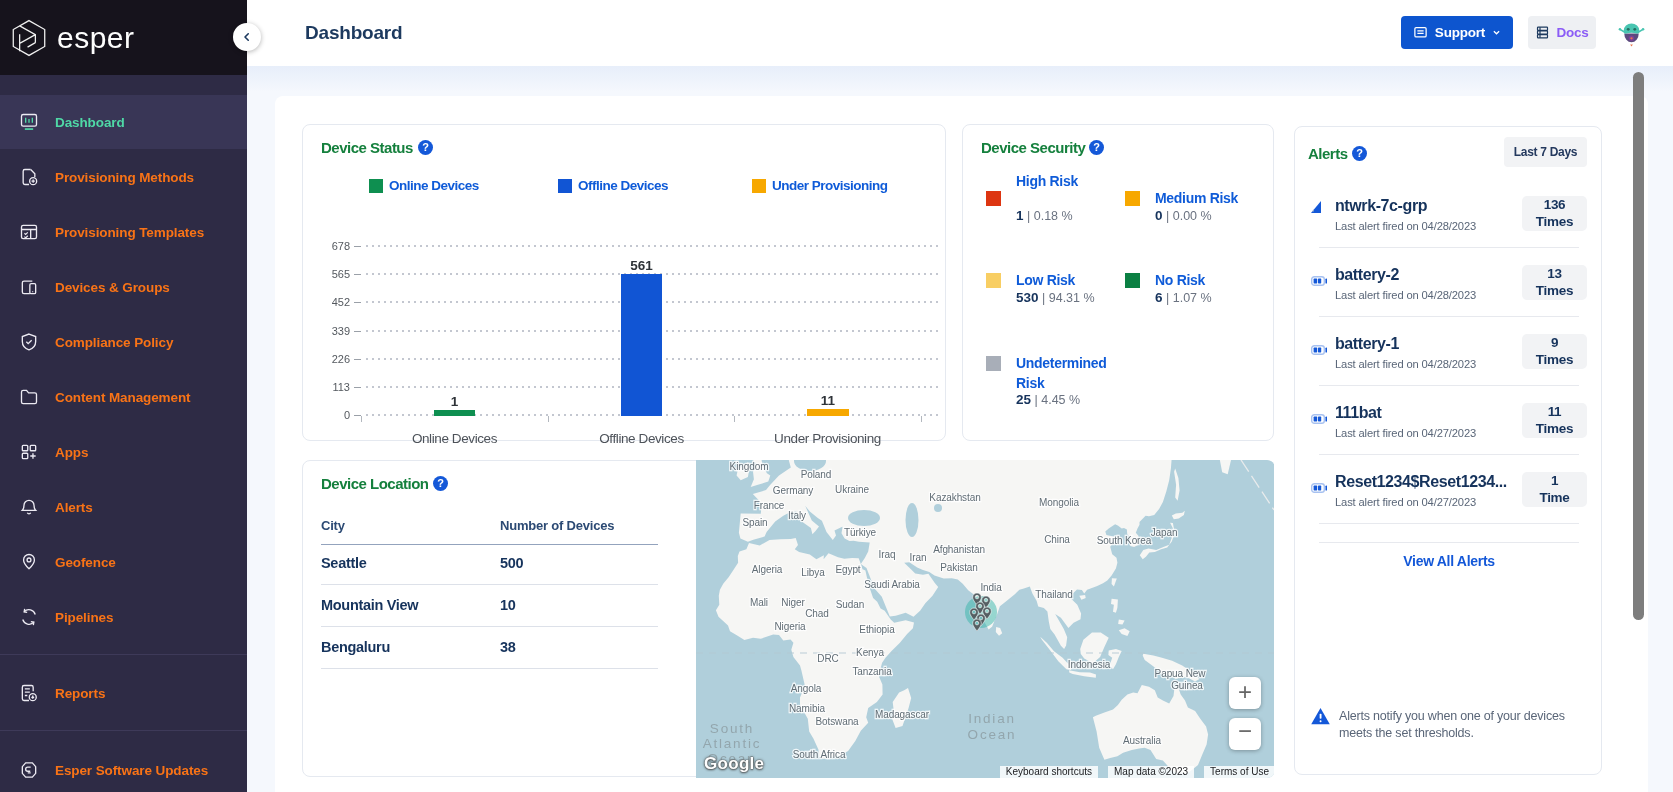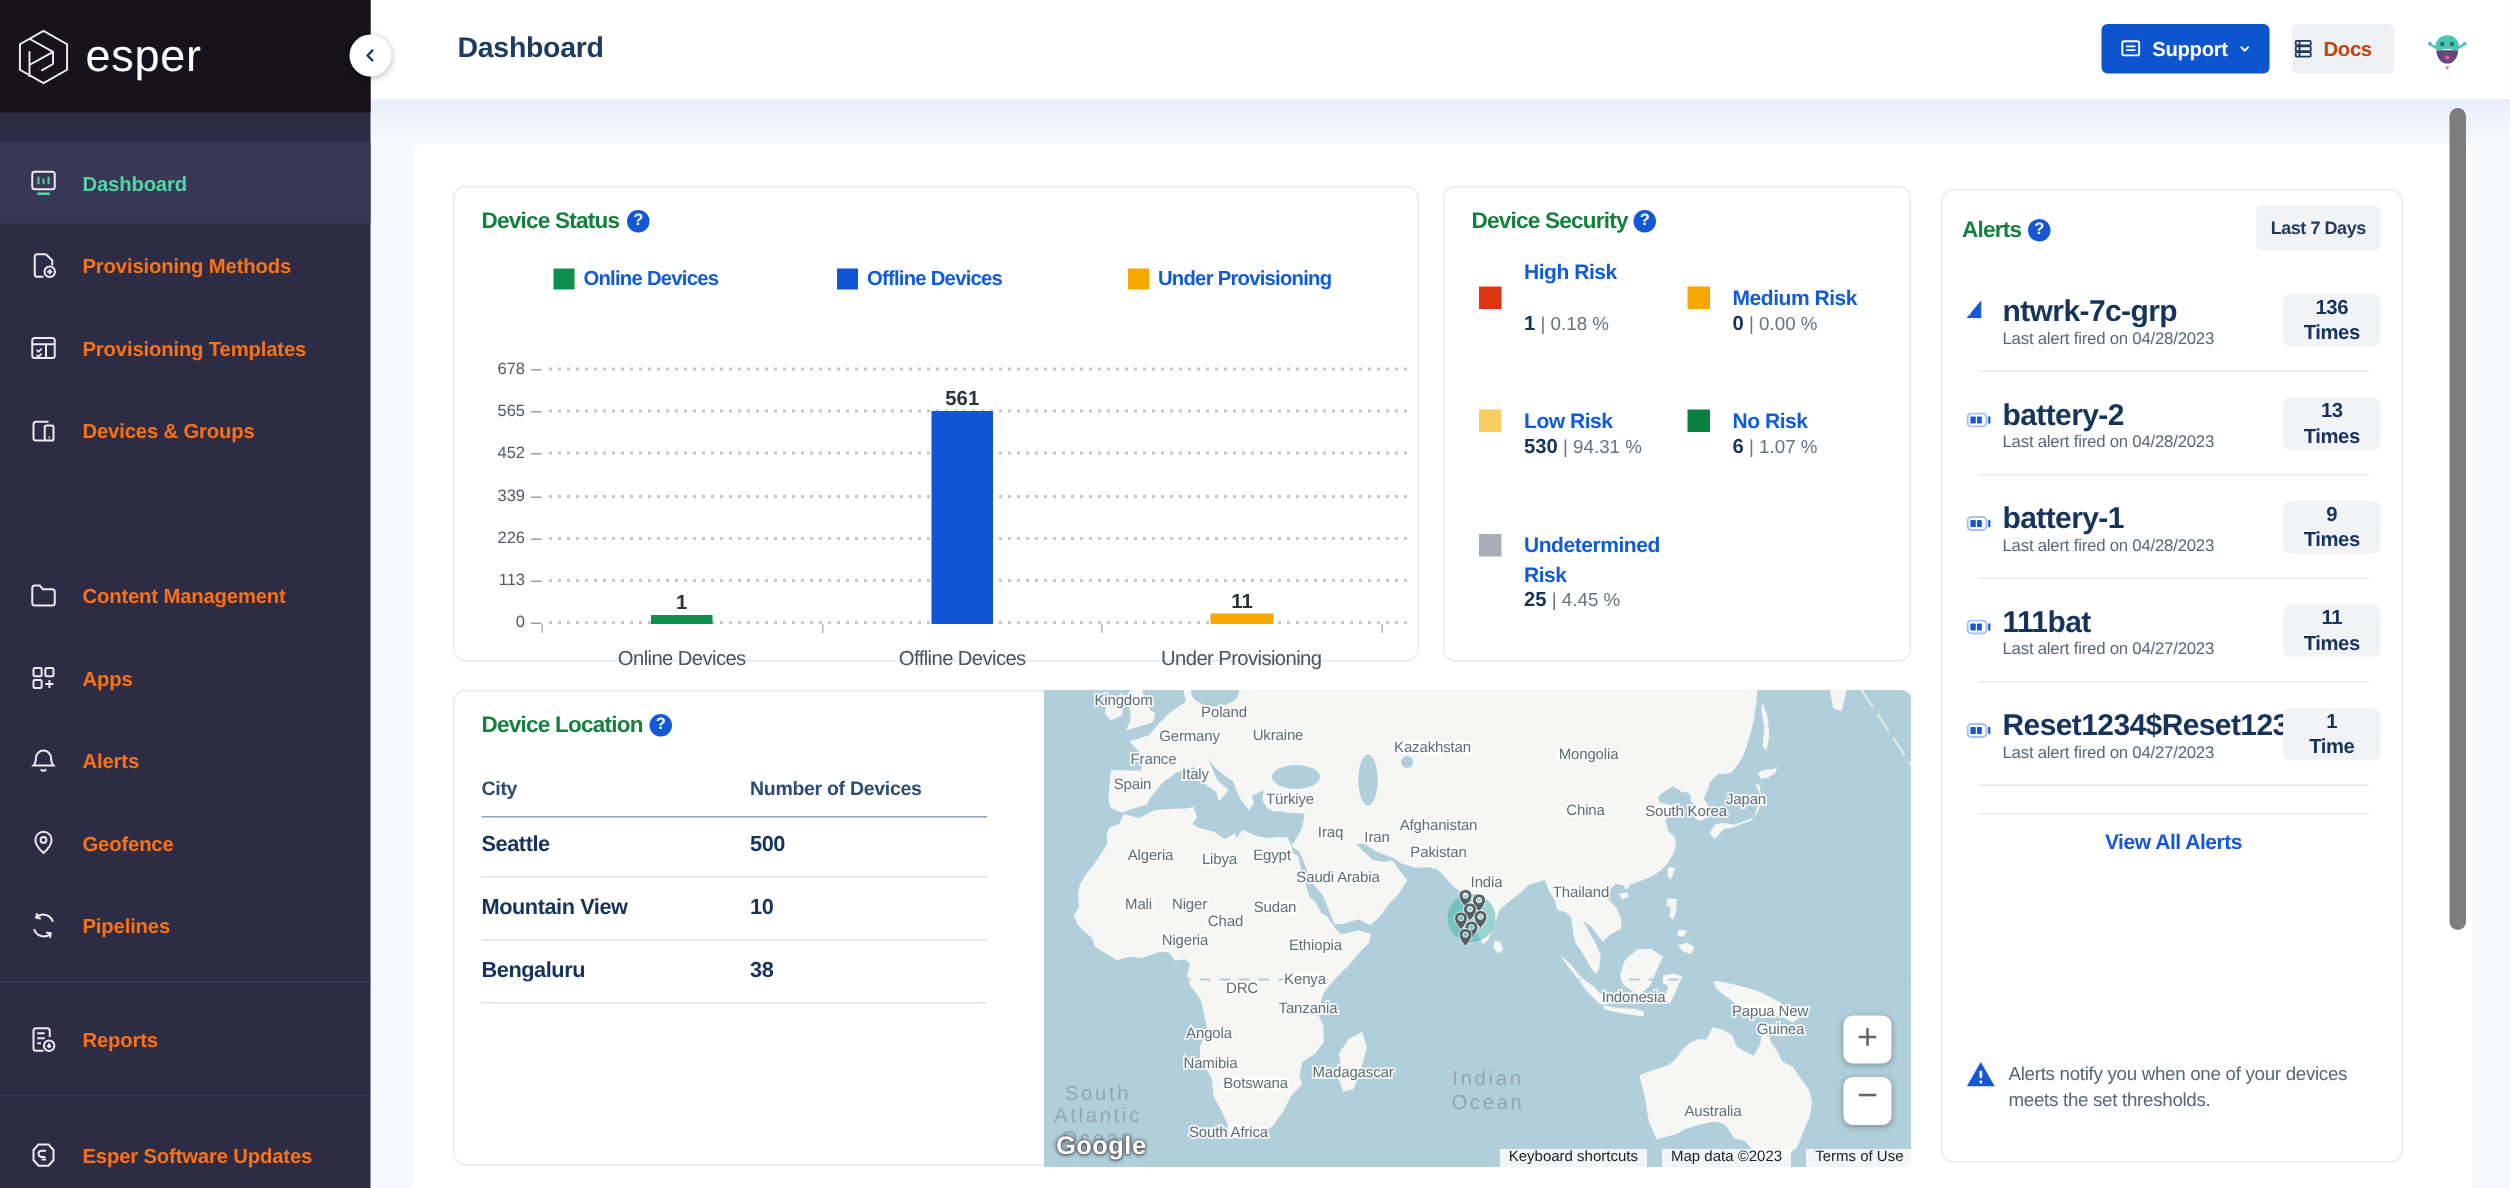--- a/index.html
+++ b/index.html
@@ -10,21 +10,21 @@
 .mitem{position:absolute;left:0;width:247px;height:54px;display:flex;align-items:center;color:#f97316;font-size:13.5px;font-weight:700;letter-spacing:-0.1px}
 .mitem svg{margin-left:19px;flex:0 0 20px}
 .mitem span{margin-left:16px}
 .mactive{background:#393656;color:#4fd8a6}
 .sdiv{position:absolute;left:0;width:247px;height:1px;background:#3e3a59}
 
 #hdr{position:absolute;left:247px;top:0;width:1426px;height:66px;background:#fff}
 #hdr h1{position:absolute;left:58px;top:22px;font-size:19px;color:#1d3a5f;letter-spacing:-0.2px}
 .btn{position:absolute;top:16px;height:33px;border-radius:4px;display:flex;align-items:center;font-weight:700;font-size:13.5px;letter-spacing:-0.2px}
 #bsupport{left:1154px;width:112px;background:#0d55cf;color:#fff;justify-content:center;gap:7px}
-#bdocs{left:1281px;width:68px;background:#eef0f3;color:#c2410c;gap:6px}
+#bdocs{left:1281px;width:68px;background:#eef0f3;color:#8b5cf6;justify-content:center;gap:6px}
 #avatar{position:absolute;left:1371px;top:19px;width:27px;height:28px}
 
 #panel{position:absolute;left:275px;top:96px;width:1373px;height:696px;background:#fff;border-radius:8px 8px 0 0}
 .card{position:absolute;background:#fff;border:1px solid #e5e9f0;border-radius:8px}
 .ctitle{position:absolute;font-size:15px;font-weight:700;color:#15803d;letter-spacing:-0.5px}
 .qicon{position:absolute;width:15px;height:15px;border-radius:50%;background:#1458d8;color:#fff;font-size:11px;font-weight:700;text-align:center;line-height:15px}
 
 #c1{left:302px;top:124px;width:644px;height:317px}
 .leg{position:absolute;display:flex;align-items:center;gap:6px;font-size:13.5px;font-weight:700;color:#0f5bd8;letter-spacing:-0.5px}
 .leg i{width:14px;height:14px;display:block}
@@ -36,21 +36,21 @@
 .blab{position:absolute;font-size:13.5px;color:#2e3338;font-weight:700;text-align:center}
 .xlab{position:absolute;font-size:13.5px;color:#4d5259;text-align:center;letter-spacing:-0.4px}
 
 #c2{left:962px;top:124px;width:312px;height:317px}
 .rsq{position:absolute;width:15px;height:15px}
 .rlab{position:absolute;font-size:14px;font-weight:700;color:#0f5bd8;letter-spacing:-0.3px;line-height:20px}
 .rnum{position:absolute;font-size:12.5px;color:#6a7280}
 .rnum b{color:#16335c;font-weight:700;font-size:13.5px}
 
 #c3{left:1294px;top:126px;width:308px;height:649px}
-.aname{position:absolute;font-size:20px;font-weight:700;color:#16335c;letter-spacing:-0.4px}
+.aname{position:absolute;font-size:16px;font-weight:700;color:#16335c;letter-spacing:-0.4px}
 .asub{position:absolute;font-size:11.2px;color:#5a6678;letter-spacing:-0.15px}
 .achip{position:absolute;left:227px;width:65px;background:#f2f3f5;border-radius:5px;text-align:center;font-weight:700;color:#16335c;font-size:13.5px;line-height:16.5px;padding:1px 0;letter-spacing:-0.3px}
 .asep{position:absolute;left:24px;width:260px;height:1px;background:#e7e9ee}
 .aicon{position:absolute;left:16px}
 
 #c4{left:302px;top:460px;width:972px;height:317px}
 .thead{position:absolute;font-size:13px;font-weight:700;color:#2c4a74;letter-spacing:-0.2px}
 .trow{position:absolute;font-size:14.5px;font-weight:700;color:#16335c;letter-spacing:-0.3px}
 .tline{position:absolute;left:18px;width:337px;height:1px;background:#dde1e9}
 #map{position:absolute;left:393px;top:-1px;width:579px;height:318px;border-radius:0 8px 8px 0;overflow:hidden}
@@ -133,20 +133,27 @@
       </svg>
       <span>Provisioning Templates</span>
     </div>
 <div class="mitem" style="top:260px">
       <svg width="20" height="20" viewBox="0 0 24 24" fill="none" stroke="#eceaf2" stroke-width="1.6">
         <path d="M16 5H6a2 2 0 0 0-2 2v11a2 2 0 0 0 2 2h7"></path>
         <rect x="13" y="8" width="7" height="12" rx="1.5"></rect>
         <path d="M16 17.5h1"></path>
       </svg>
       <span>Devices &amp; Groups</span>
+    </div>
+<div class="mitem" style="top:315px">
+      <svg width="20" height="20" viewBox="0 0 24 24" fill="none" stroke="#eceaf2" stroke-width="1.6">
+        <path d="M12 2.5l8 3v6c0 5-3.5 8.5-8 10-4.5-1.5-8-5-8-10v-6z"></path>
+        <path d="M8.8 11.8l2.2 2.2 4.2-4.2"></path>
+      </svg>
+      <span>Compliance Policy</span>
     </div>
 <div class="mitem" style="top:370px">
       <svg width="20" height="20" viewBox="0 0 24 24" fill="none" stroke="#eceaf2" stroke-width="1.6">
         <path d="M3 6a2 2 0 0 1 2-2h4l2.5 3H19a2 2 0 0 1 2 2v9a2 2 0 0 1-2 2H5a2 2 0 0 1-2-2z"></path>
       </svg>
       <span>Content Management</span>
     </div>
 <div class="mitem" style="top:425px">
       <svg width="20" height="20" viewBox="0 0 24 24" fill="none" stroke="#eceaf2" stroke-width="1.6">
         <rect x="4" y="4" width="6.5" height="6.5" rx="1"></rect>

